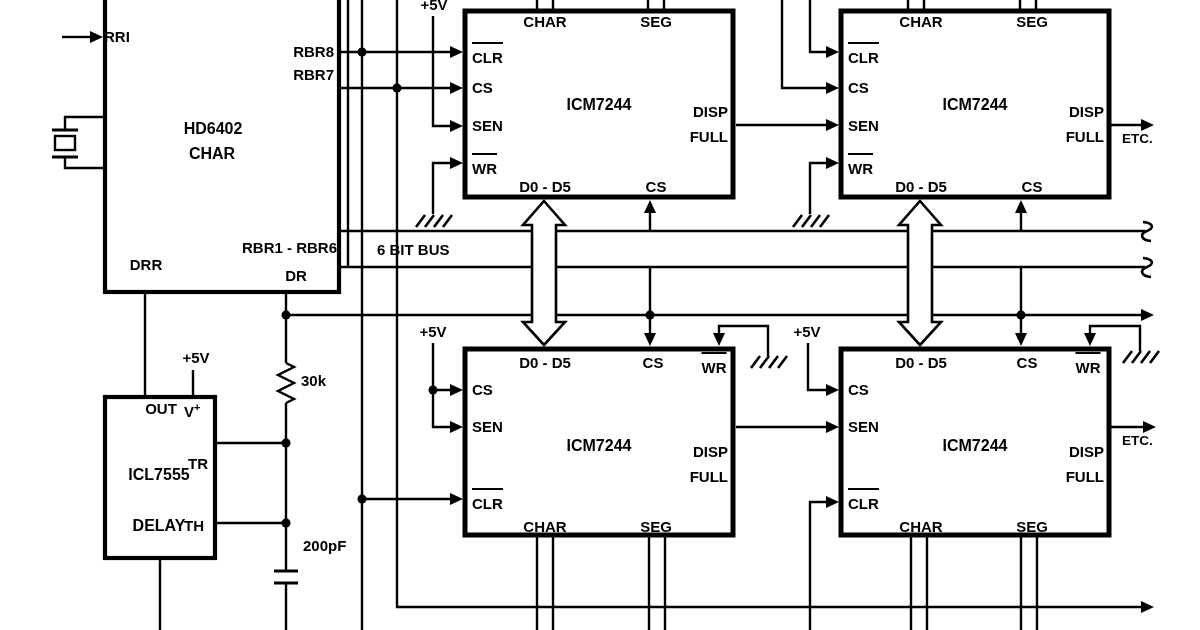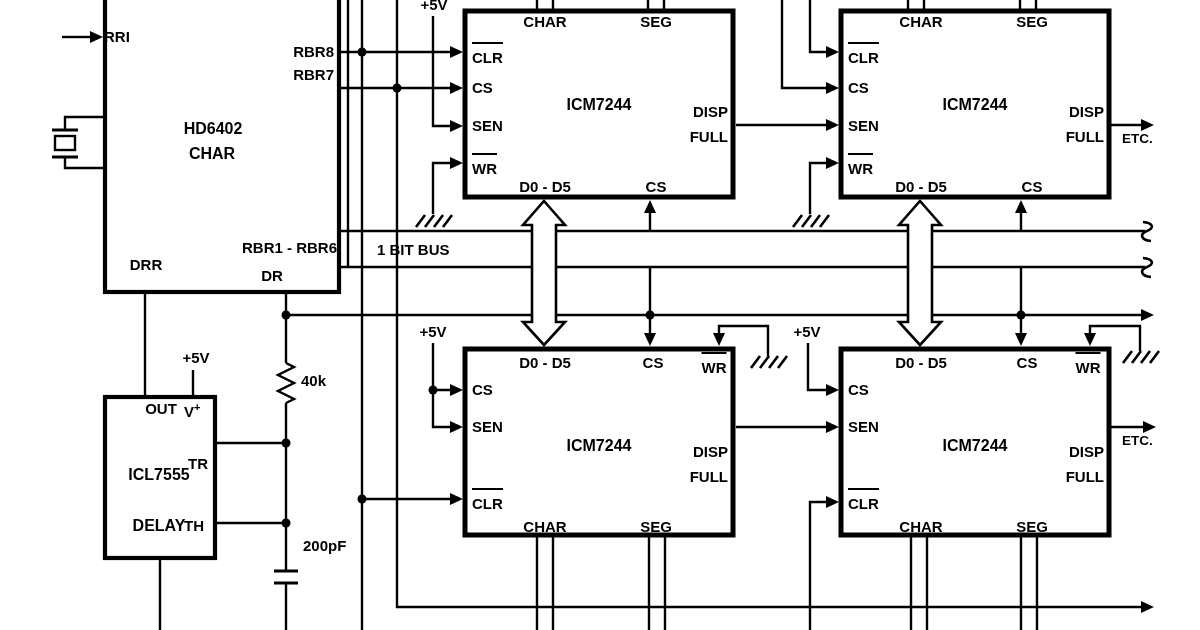--- a/index.html
+++ b/index.html
@@ -167,33 +167,33 @@
     <path d="M1143,258 c10,1 12,6 4,9 c-8,3 -6,9 4,10"></path>
   </g>
 </svg>
 
 <div class="lb" style="left:104px;top:29px">RRI</div>
 <div class="lb big c" style="left:213px;top:121px">HD6402</div>
 <div class="lb big c" style="left:212px;top:146px">CHAR</div>
 <div class="lb r" style="left:334px;top:44px">RBR8</div>
 <div class="lb r" style="left:334px;top:67px">RBR7</div>
 <div class="lb r" style="left:337px;top:240px">RBR1 - RBR6</div>
-<div class="lb c" style="left:272px;top:268px">DR</div>
+<div class="lb c" style="left:296px;top:268px">DR</div>
 <div class="lb c" style="left:146px;top:257px">DRR</div>
 
 <div class="lb c" style="left:196px;top:350px">+5V</div>
 <div class="lb c" style="left:161px;top:401px">OUT</div>
 <div class="lb" style="left:184px;top:402px"><span>V</span><sup>+</sup></div>
 <div class="lb r" style="left:208px;top:456px">TR</div>
 <div class="lb big c" style="left:159px;top:467px">ICL7555</div>
 <div class="lb big c" style="left:159px;top:518px">DELAY</div>
 <div class="lb r" style="left:204px;top:518px">TH</div>
 
-<div class="lb" style="left:377px;top:242px">1 BIT BUS</div>
-<div class="lb" style="left:301px;top:373px">40k</div>
+<div class="lb" style="left:377px;top:242px">6 BIT BUS</div>
+<div class="lb" style="left:301px;top:373px">30k</div>
 <div class="lb" style="left:303px;top:538px">200pF</div>
 <div class="lb c" style="left:434px;top:-3px">+5V</div>
 <div class="lb c" style="left:433px;top:324px">+5V</div>
 <div class="lb c" style="left:807px;top:324px">+5V</div>
 <div class="lb sm" style="left:1122px;top:132px">ETC.</div>
 <div class="lb sm" style="left:1122px;top:434px">ETC.</div>
 
 <div class="lb c" style="left:545px;top:14px">CHAR</div>
 <div class="lb c" style="left:656px;top:14px">SEG</div>
 <div class="lb" style="left:472px;top:42px"><span class="ov">CLR</span></div>

